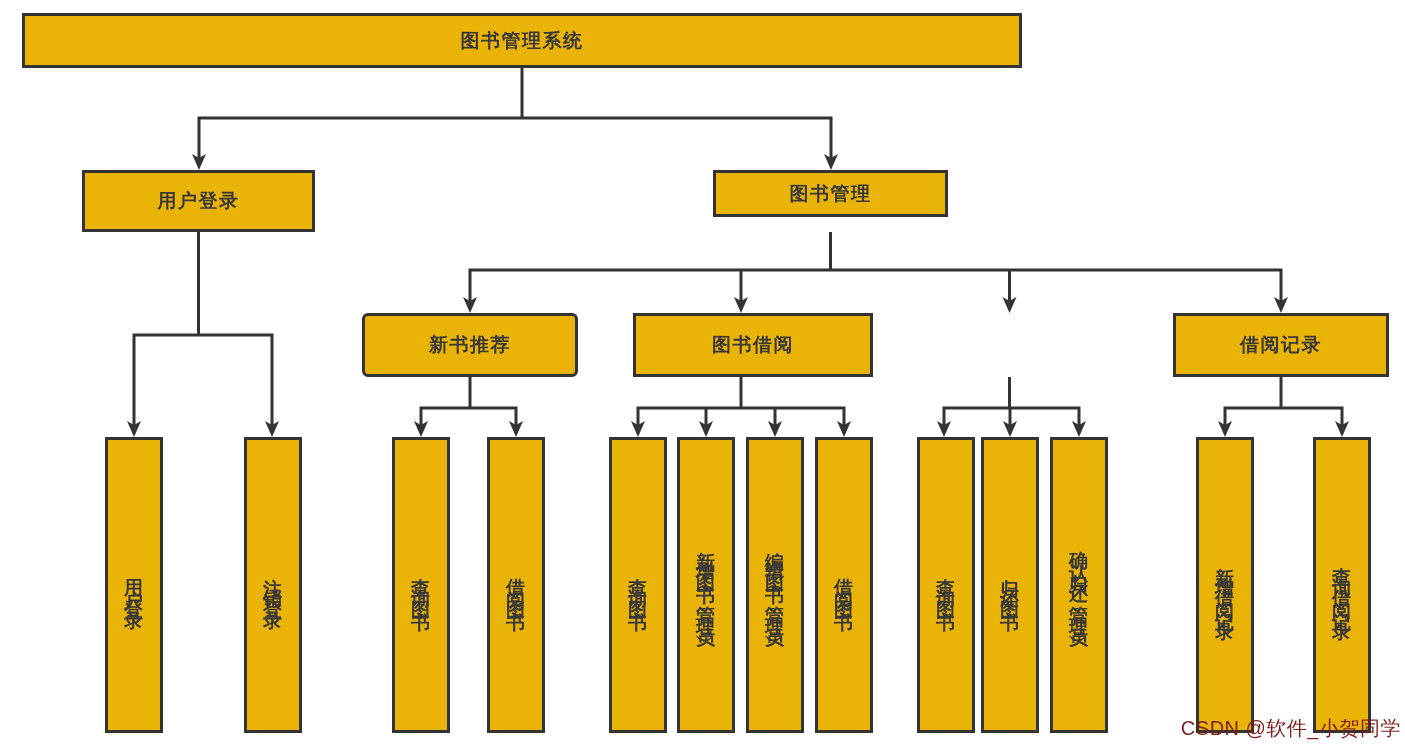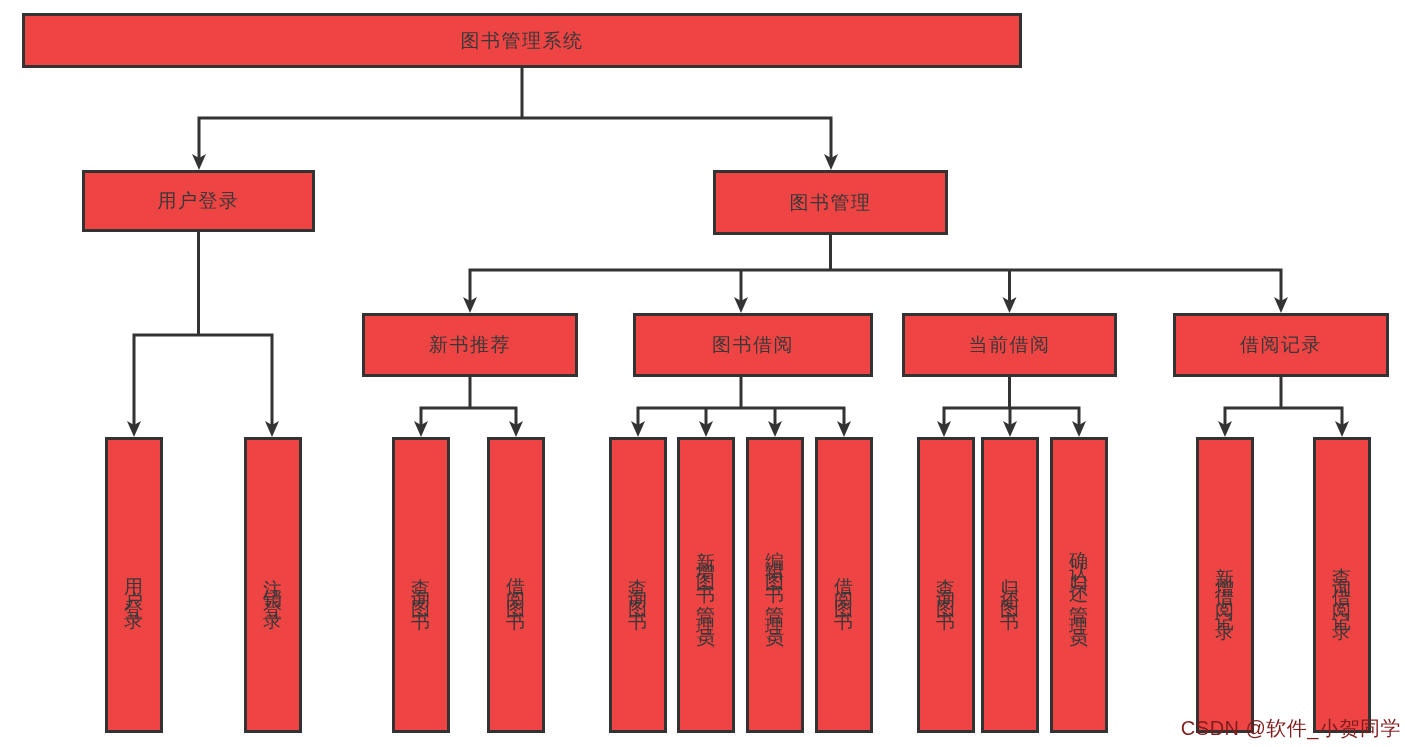--- a/index.html
+++ b/index.html
@@ -7,24 +7,25 @@
     position:relative;
     width:1405px;height:747px;
     background:#ffffff;
     font-family:"Liberation Sans","DejaVu Sans",sans-serif;
     overflow:hidden;
   }
   #wires{position:absolute;left:0;top:0;width:1405px;height:747px;}
   .box{
     position:absolute;
     border:3px solid #333333;
-    background:#ef4444;
+    background:#eab308;
     box-sizing:border-box;
     display:flex;align-items:center;justify-content:center;
     color:#383838;
+    font-weight:bold;
   }
   .hbox{
     font-size:19px;
     letter-spacing:1.5px;
     white-space:nowrap;
   }
   .vbox{
     width:58px;top:437px;height:296px;
   }
   .vbox .vtext{
@@ -39,22 +40,22 @@
     position:absolute;
     top:715px;right:4px;
     font-size:20px;
     color:#7f1d1d;
     letter-spacing:0.5px;
     white-space:nowrap;
   }
   
   #n-root{left:22px;top:13px;width:1000px;height:55px;}
   #n-userlogin{left:82px;top:170px;width:233px;height:62px;}
-  #n-bookmgmt{left:713px;top:170px;width:235px;height:65px;}
-  #n-newbook{left:362px;top:313px;width:216px;height:64px;}
+  #n-bookmgmt{left:713px;top:170px;width:235px;height:47px;}
+  #n-newbook{left:362px;top:313px;width:216px;height:64px;border-radius:6px;}
   #n-bookborrow{left:633px;top:313px;width:240px;height:64px;}
   #n-currentborrow{left:902px;top:313px;width:215px;height:64px;}
   #n-borrowrecord{left:1173px;top:313px;width:216px;height:64px;}
   #l-a1{left:105px;}
   #l-a2{left:244px;}
   #l-b1{left:392px;}
   #l-b2{left:487px;}
   #l-c1{left:609px;}
   #l-c2{left:677px;}
   #l-c3{left:746px;}
@@ -125,21 +126,20 @@
     </g>
   </svg>
 
   <div class="box hbox" id="n-root">图书管理系统</div>
 
   <div class="box hbox" id="n-userlogin">用户登录</div>
   <div class="box hbox" id="n-bookmgmt">图书管理</div>
 
   <div class="box hbox" id="n-newbook">新书推荐</div>
   <div class="box hbox" id="n-bookborrow">图书借阅</div>
-  <div class="box hbox" id="n-currentborrow">当前借阅</div>
   <div class="box hbox" id="n-borrowrecord">借阅记录</div>
 
   <div class="box vbox" id="l-a1">
     <span class="vtext">用户登录</span>
   </div>
   <div class="box vbox" id="l-a2">
     <span class="vtext">注销登录</span>
   </div>
 
   <div class="box vbox" id="l-b1">

